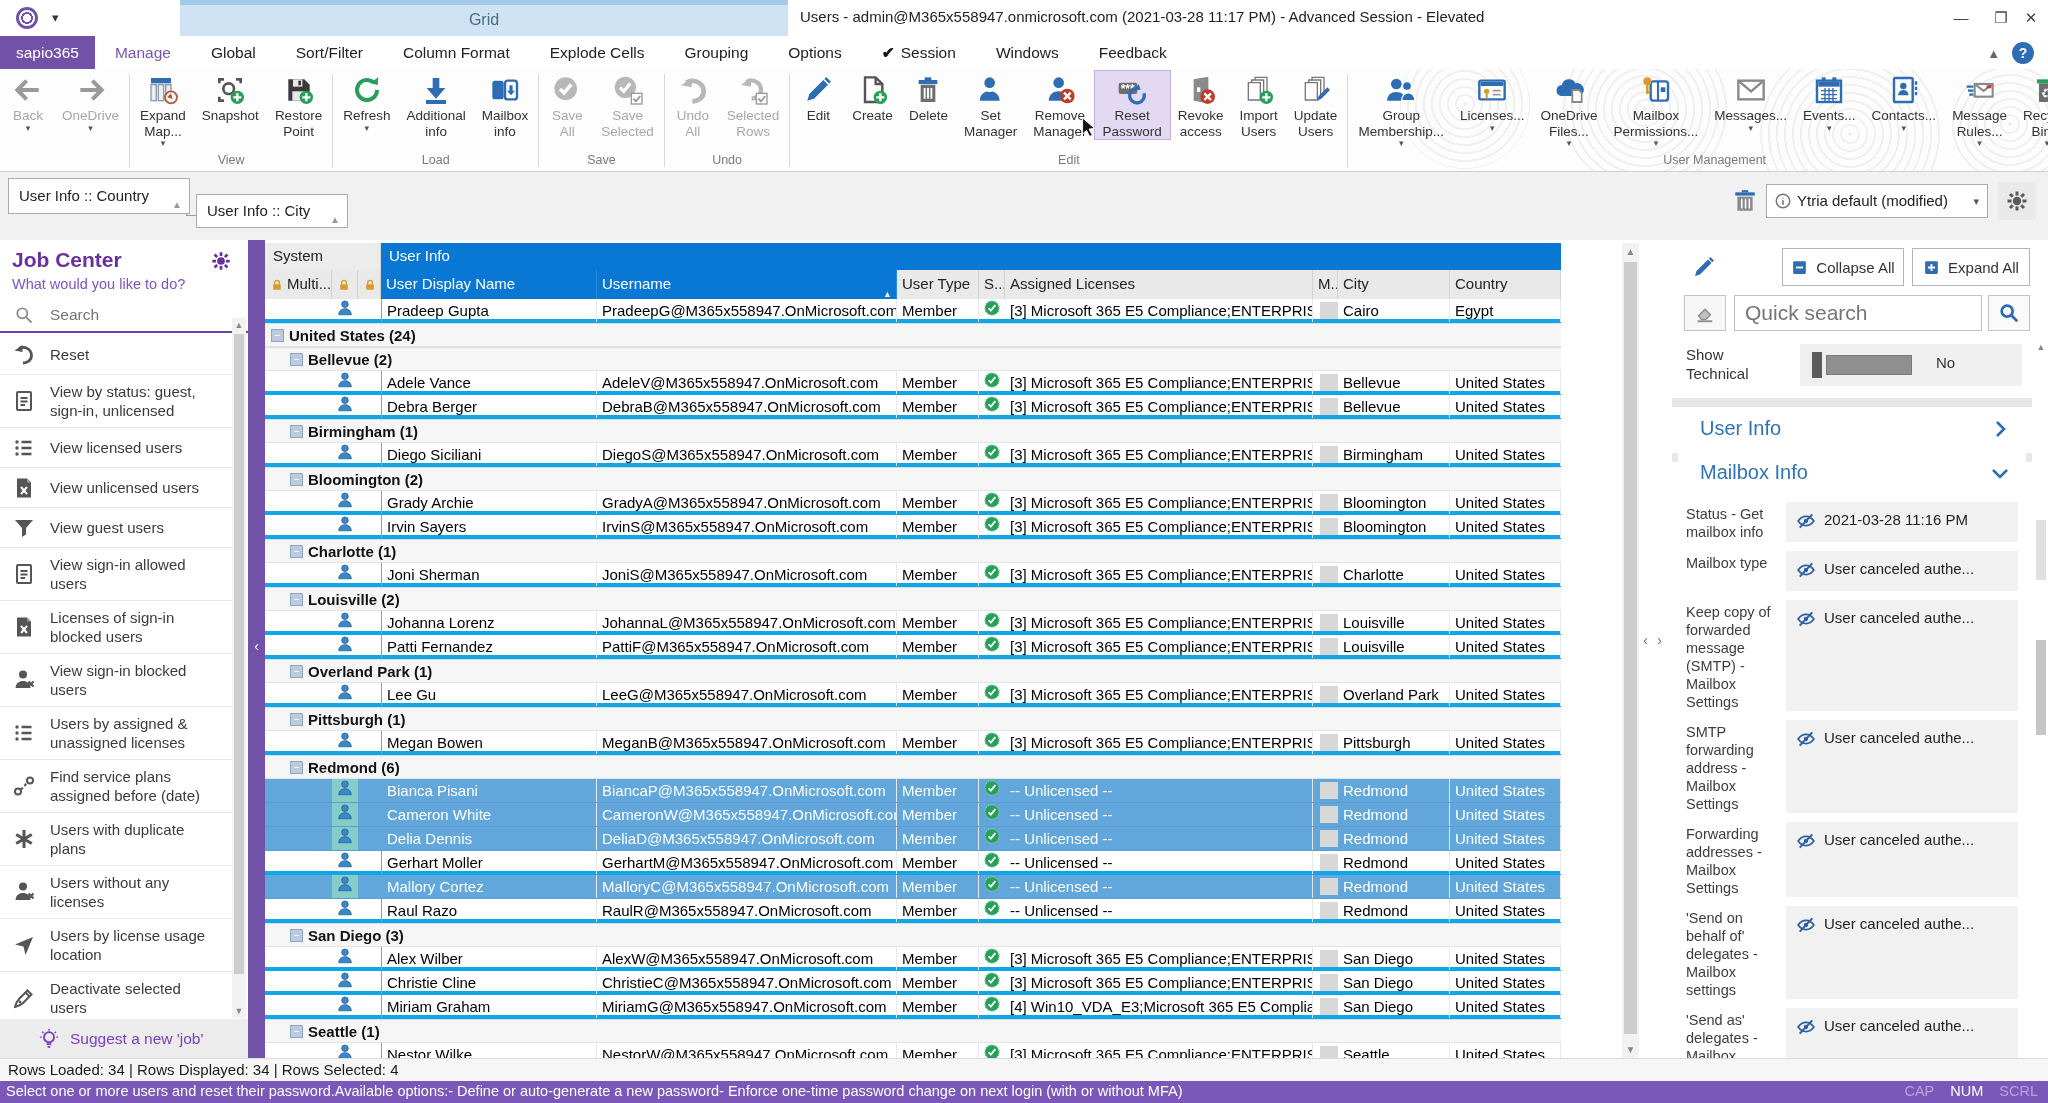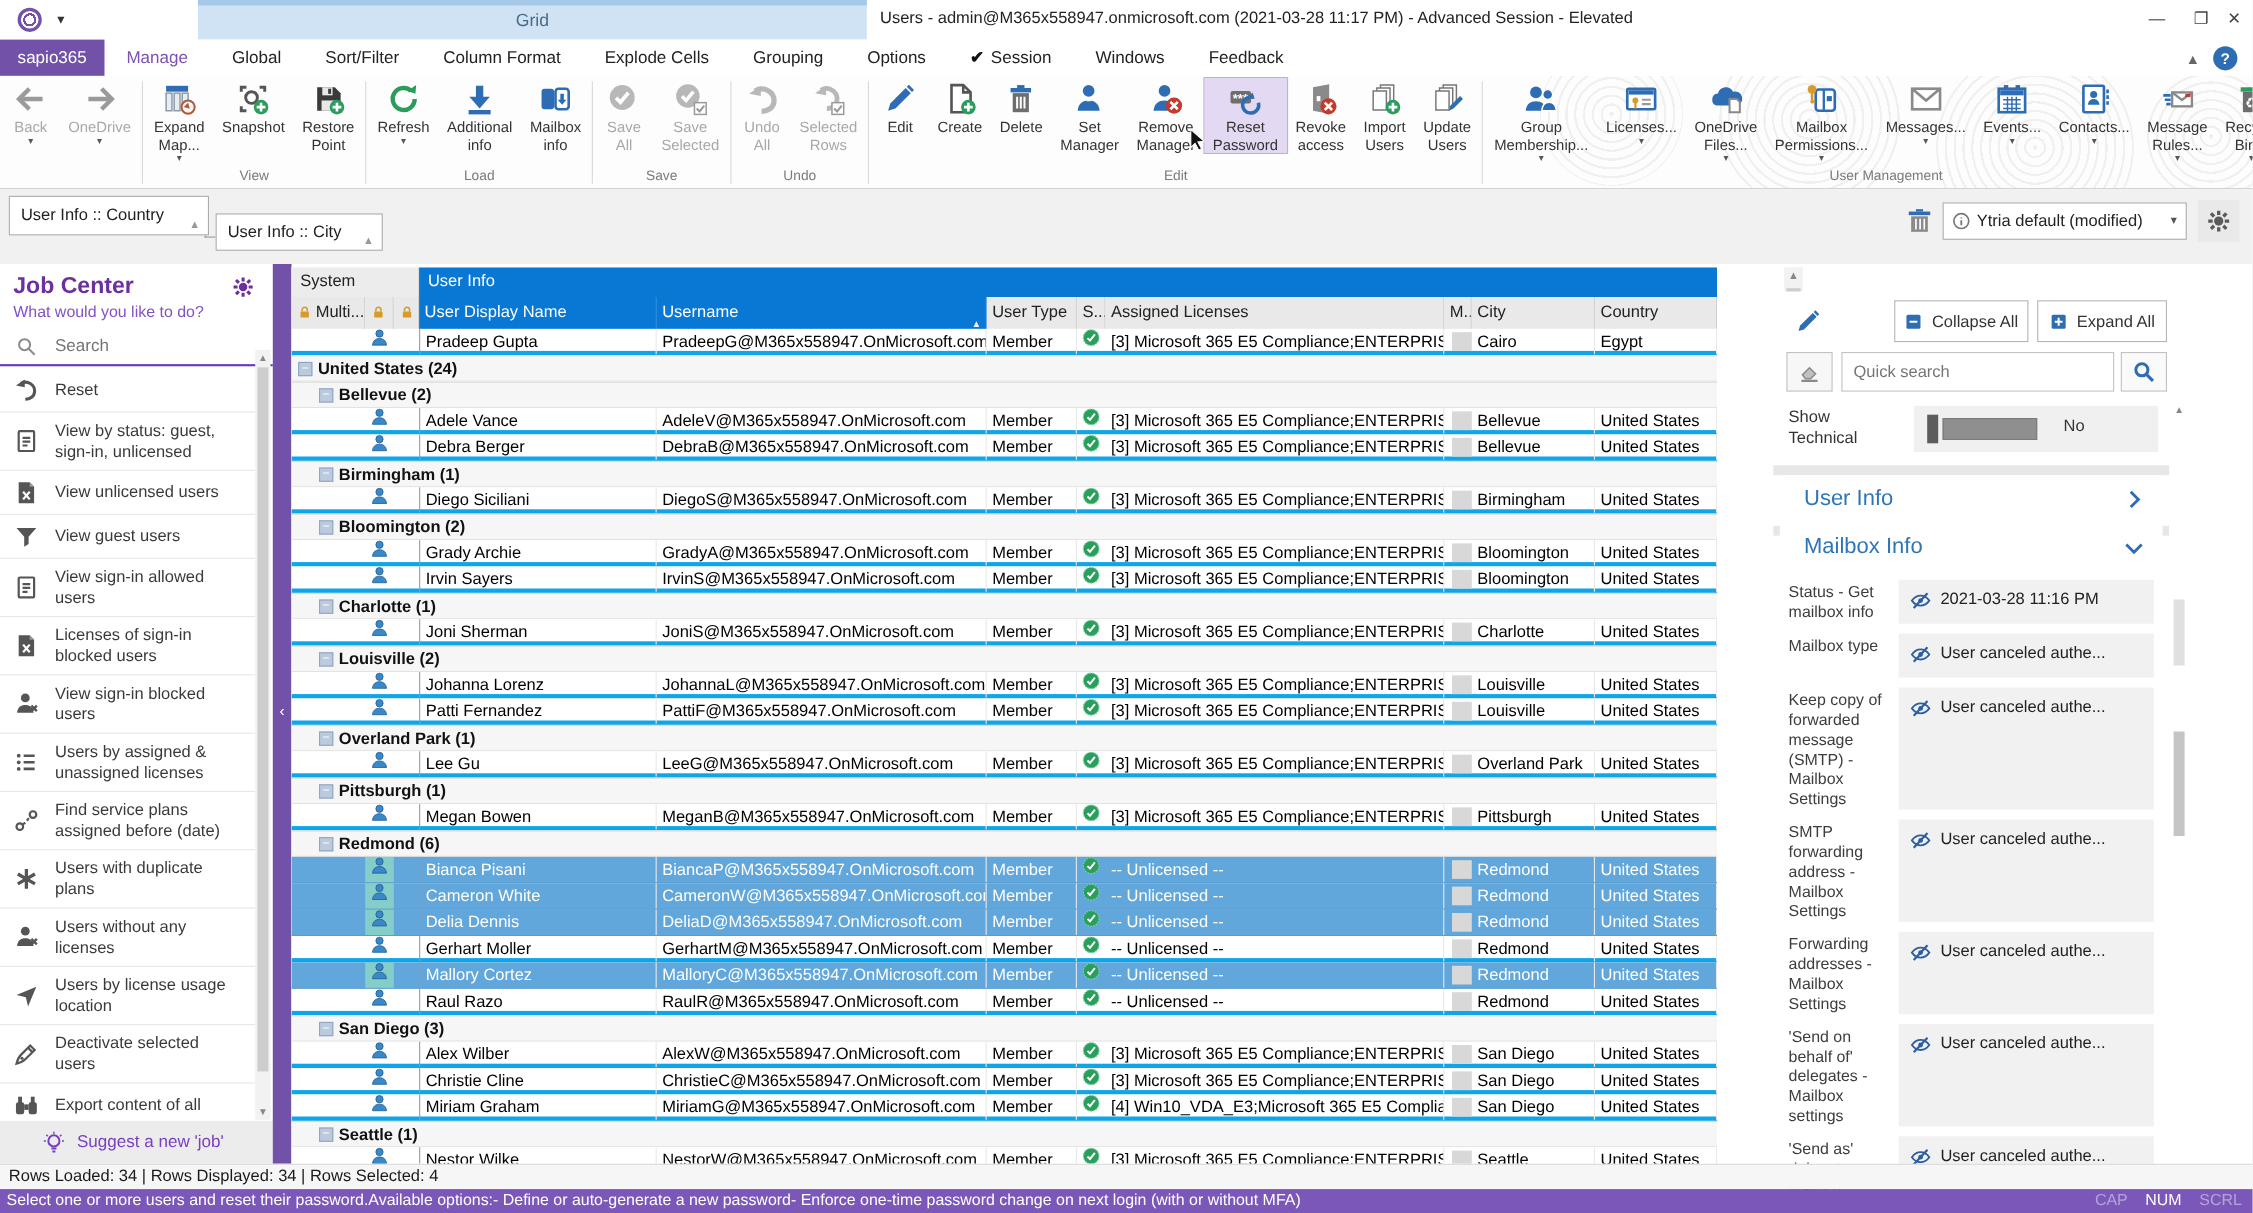--- a/index.html
+++ b/index.html
@@ -119,33 +119,33 @@
   .glabel{font-weight:bold;color:#111;font-size:15px;white-space:nowrap;}
   
   #grid-vscroll{position:absolute;left:1622px;top:243px;width:17px;height:815px;background:#f2f2f2;}
   #grid-vscroll .arr{position:absolute;left:0;width:17px;height:17px;color:#888;font-size:10px;text-align:center;line-height:17px;}
   #grid-vscroll .thumb{position:absolute;left:2px;top:19px;width:13px;height:772px;background:#cdcdcd;}
   
   #splitter{position:absolute;left:1639px;top:243px;width:33px;height:815px;background:#fff;}
   #splitter .chev{position:absolute;top:388px;color:#5a7ba0;font-size:15px;}
 
   
-  #panel{position:absolute;left:1612px;top:240px;width:376px;height:818px;background:#fff;overflow:hidden;margin-top:25px;}
+  #panel{position:absolute;left:1672px;top:240px;width:376px;height:818px;background:#fff;overflow:hidden;}
   #panel-toolbar{position:absolute;left:0;top:8px;width:376px;height:40px;}
   #pencil-btn{position:absolute;left:12px;top:0;width:40px;height:38px;background:#fff;text-align:center;}
   #pencil-btn svg{width:24px;height:24px;margin-top:7px;}
   .pbtn{position:absolute;top:0;height:38px;border:1px solid #b5b5b5;background:#fff;font-size:15px;color:#333;
     display:flex;align-items:center;justify-content:center;gap:8px;}
   .pbtn svg{width:17px;height:17px;}
   #collapse-all{left:110px;width:122px;}
   #expand-all{left:240px;width:118px;}
   #panel-search{position:absolute;left:0;top:55px;width:376px;height:38px;}
   #eraser-btn{position:absolute;left:12px;top:0;width:42px;height:36px;border:1px solid #c2c2c2;background:#f7f7f7;text-align:center;}
   #eraser-btn svg{width:22px;height:22px;margin-top:6px;}
-  #quick-search{position:absolute;left:62px;top:0;width:248px;height:36px;border:1px solid #c2c2c2;font-size:15px;
+  #quick-search{position:absolute;left:62px;top:0;width:248px;height:36px;border:1px solid #c2c2c2;font-size:21px;
     color:#444;padding-left:10px;outline:none;}
   #psearch-btn{position:absolute;left:316px;top:0;width:42px;height:36px;border:1px solid #c2c2c2;background:#fafafa;text-align:center;}
   #psearch-btn svg{width:22px;height:22px;margin-top:6px;}
   #show-tech{position:absolute;left:0;top:100px;width:360px;height:52px;background:#fff;}
   #show-tech .lbl{position:absolute;left:14px;top:5px;font-size:15px;color:#333;line-height:19px;width:90px;}
   #tech-toggle{position:absolute;left:128px;top:4px;width:222px;height:42px;background:#f0f0f0;}
   #tech-toggle .knob{position:absolute;left:12px;top:8px;width:10px;height:26px;background:#5c5c5c;}
   #tech-toggle .groove{position:absolute;left:26px;top:11px;width:86px;height:20px;background:#8f8f8f;border:1px solid #7a7a7a;}
   #tech-toggle .val{position:absolute;left:136px;top:10px;font-size:15px;color:#333;}
   .sect-gap{position:absolute;left:0;width:360px;height:9px;background:#e7e7e7;}
@@ -587,20 +587,29 @@
               <path d="M2.5 7.5l8-5.5v7z" fill="#555"></path>
             </svg></span>
           <span class="slab">Reset</span>
         </div>
         <div class="side-item">
           <span class="sic"><svg viewBox="0 0 24 24">
               <rect x="5" y="3" width="14" height="18" rx="1" fill="none" stroke="#555" stroke-width="2"></rect>
               <path d="M8.5 9h7M8.5 12.5h7M8.5 16h4.5" stroke="#555" stroke-width="2"></path>
             </svg></span>
           <span class="slab">View by status: guest, sign-in, unlicensed</span>
+        </div>
+        <div class="side-item">
+          <span class="sic"><svg viewBox="0 0 24 24">
+              <circle cx="5" cy="6" r="1.7" fill="#555"></circle>
+              <circle cx="5" cy="12" r="1.7" fill="#555"></circle>
+              <circle cx="5" cy="18" r="1.7" fill="#555"></circle>
+              <path d="M9.5 6h10M9.5 12h10M9.5 18h10" stroke="#555" stroke-width="2.4"></path>
+            </svg></span>
+          <span class="slab">View licensed users</span>
         </div>
         <div class="side-item">
           <span class="sic"><svg viewBox="0 0 24 24">
               <path d="M5 2.5h10l4 4V21.5H5z" fill="#555"></path>
               <path d="M15 2.5v4h4" fill="#9a9a9a"></path>
               <path d="M9 11l6 7M15 11l-6 7" stroke="#fff" stroke-width="2"></path>
             </svg></span>
           <span class="slab">View unlicensed users</span>
         </div>
         <div class="side-item">

